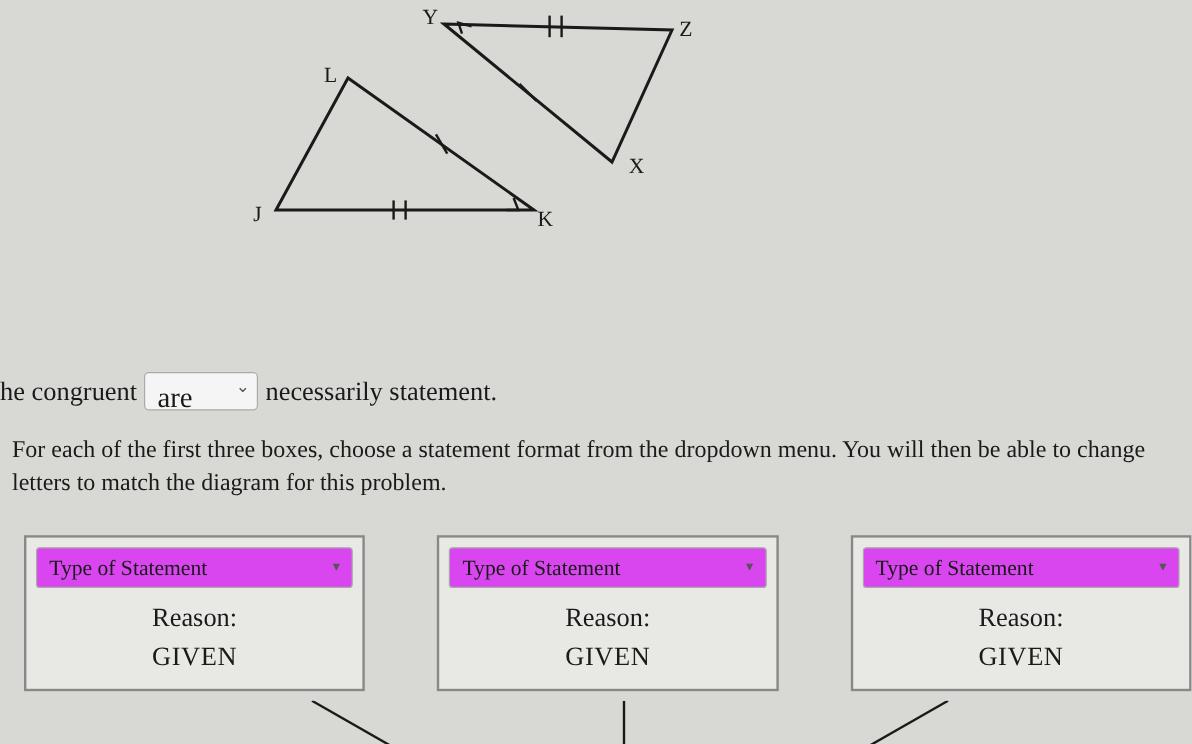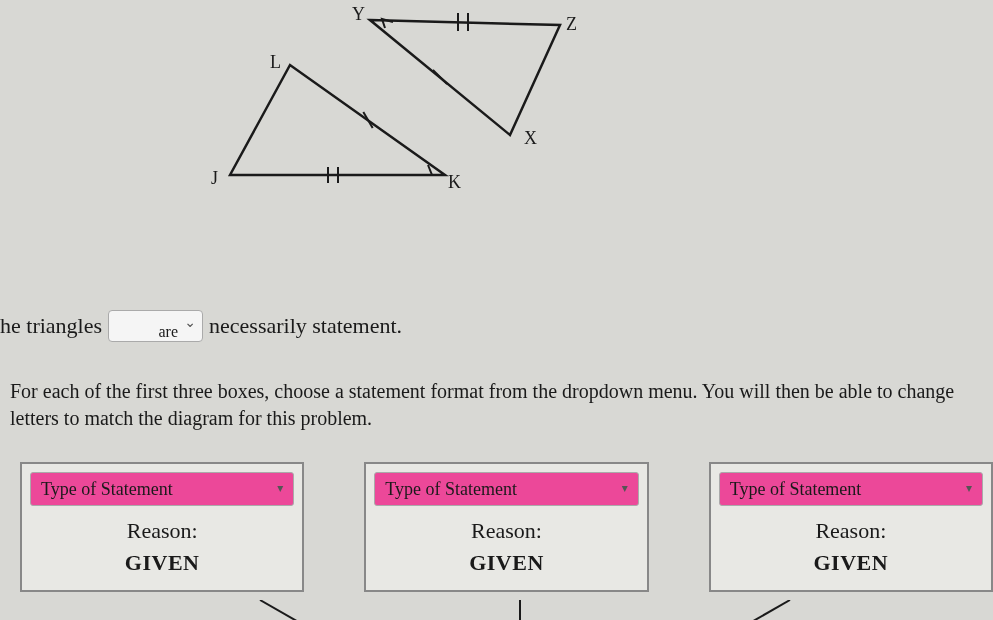--- a/index.html
+++ b/index.html
@@ -35,59 +35,58 @@
       font-size: 22px;
       display: flex;
       align-items: center;
       gap: 6px;
     }
     .dropdown {
       background: #f5f5f5;
       border: 1px solid #aaa;
       border-radius: 4px;
       padding: 16px 24px 4px 10px;
-      font-size: 16px;
+      font-size: 24px;
       font-family: inherit;
       position: relative;
       display: inline-flex;
       align-items: center;
       min-width: 95px;
       height: 32px;
-      justify-content: flex-end;
     }
     .dropdown::after {
       content: "⌄";
       position: absolute;
       right: 6px;
       top: 3px;
       font-size: 14px;
       color: #555;
     }
     .instructions {
-      margin-top: 36px;
+      margin-top: 20px;
       margin-left: 10px;
       margin-right: 0;
       font-size: 20px;
       line-height: 1.35;
     }
     .boxes {
       display: flex;
       gap: 60px;
       margin-top: 30px;
       margin-left: 20px;
     }
     .proof-box {
       border: 2px solid #888;
       background: #e8e8e4;
       width: 300px;
       padding: 8px 8px 14px 8px;
       text-align: center;
     }
     .stmt-dropdown {
-      background: #ec4899;
+      background: #d946ef;
       border: 1px solid #aaa;
       border-radius: 3px;
       padding: 6px 10px;
       font-size: 18px;
       text-align: left;
       position: relative;
       height: 34px;
       display: flex;
       align-items: center;
     }
@@ -99,21 +98,21 @@
       font-size: 12px;
       color: #555;
     }
     .reason-label {
       margin-top: 12px;
       font-size: 22px;
     }
     .given {
       margin-top: 6px;
       font-size: 22px;
-      font-weight: 700;
+      font-weight: 400;
       letter-spacing: 0.5px;
     }
     .connector-area {
       position: relative;
       height: 50px;
       margin-top: 8px;
     }
     .connector-area svg {
       position: absolute;
       top: 0;
@@ -145,21 +144,21 @@
   </svg>
   <span class="vlabel" style="left:270px; top:52px;">L</span>
   <span class="vlabel" style="left:211px; top:168px;">J</span>
   <span class="vlabel" style="left:448px; top:172px;">K</span>
   <span class="vlabel" style="left:352px; top:4px;">Y</span>
   <span class="vlabel" style="left:566px; top:14px;">Z</span>
   <span class="vlabel" style="left:524px; top:128px;">X</span>
 </div>
 
 <div class="sentence">
-  <span>he triangles</span>
+  <span>he congruent</span>
   <span class="dropdown">
     <span>are</span>
   </span>
   <span>necessarily statement.</span>
 </div>
 
 <div class="instructions">For each of the first three boxes, choose a statement format from the dropdown menu. You will then be able to change letters to match the diagram for this problem.</div>
 
 <div class="boxes">
   <div class="proof-box">

